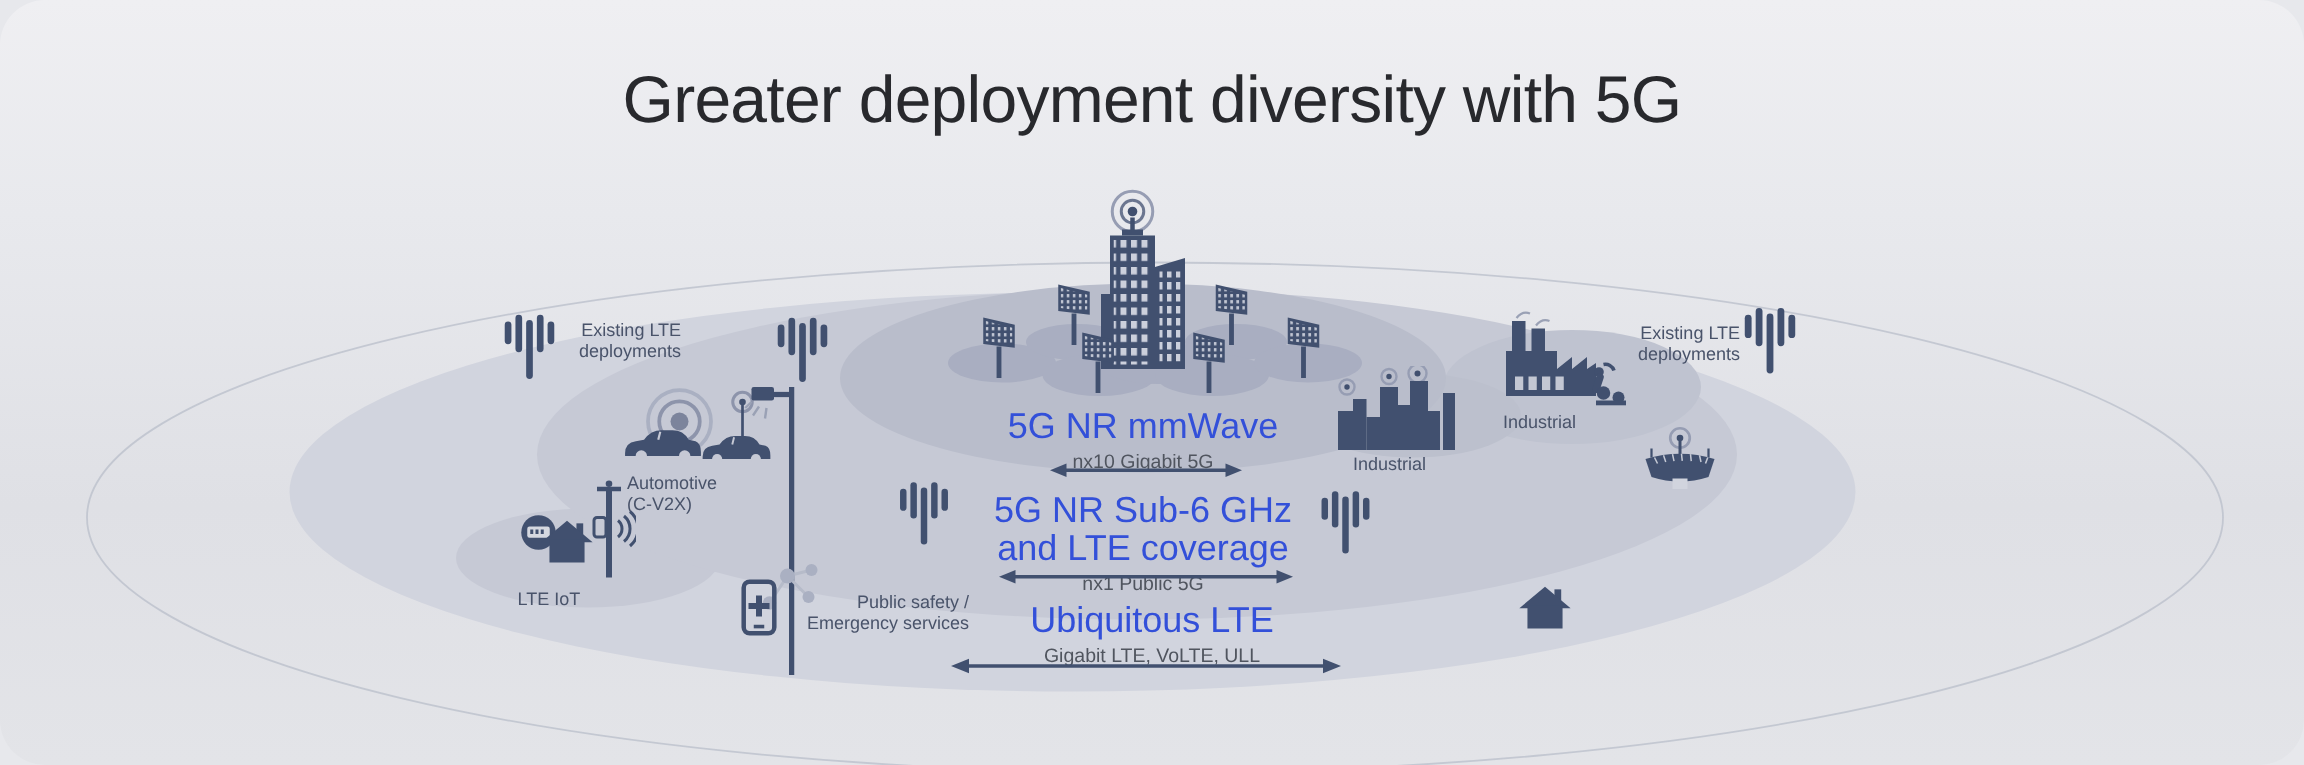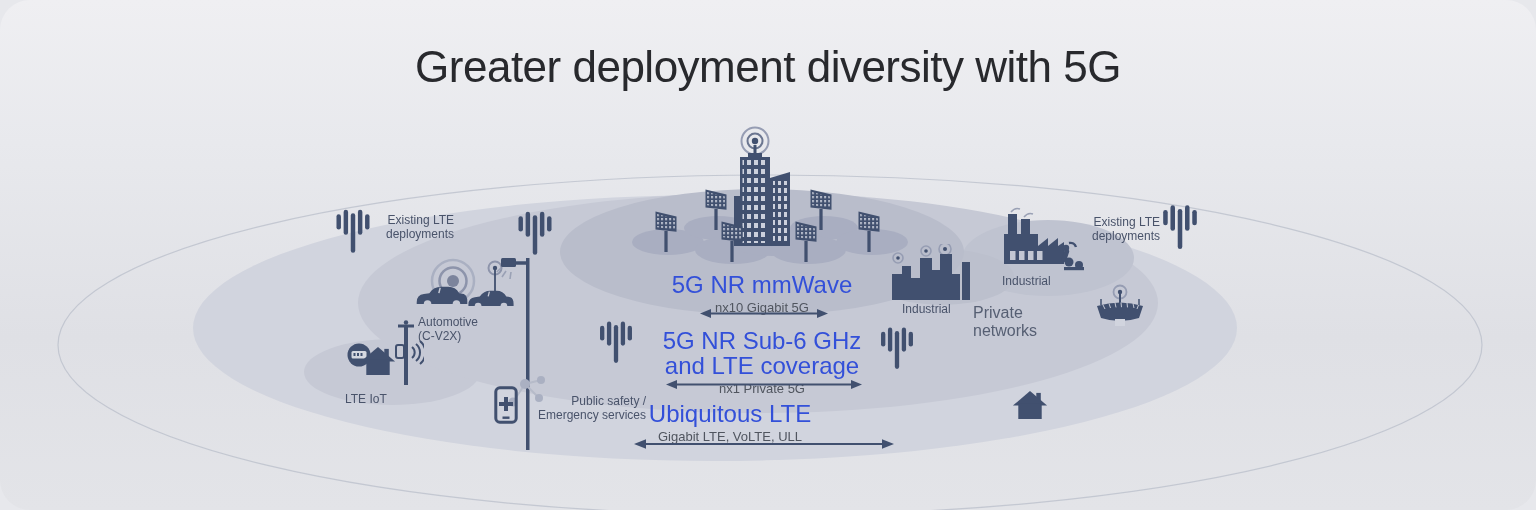--- a/index.html
+++ b/index.html
@@ -269,24 +269,20 @@
       <circle cx="10" cy="8" r="3.2"></circle>
       <path d="M13,3 a6,6 0 0 1 7,4" stroke="currentColor" stroke-width="2.4" fill="none"></path>
       <rect x="7" y="9" width="5" height="13" rx="2" transform="rotate(18 9.5 15)"></rect>
       <circle cx="13" cy="22" r="4.5"></circle>
       <circle cx="23" cy="25" r="4"></circle>
       <rect x="8" y="27" width="20" height="3.2"></rect>
     </g>
   </svg>
   <div class="abs lbl center" style="left:1002px;top:274px;width:90px">Industrial</div>
 
-  <div class="abs lbl big center" style="left:973px;top:304px;width:104px">
-    <div>Private</div>
-    <div>networks</div>
-  </div>
 
   <svg class="abs ic" style="left:1094px;top:284px" width="52" height="44" viewBox="0 0 52 44">
     <circle cx="26" cy="8" r="6.5" fill="none" stroke="var(--icon-soft,#969db3)" stroke-width="1.8"></circle>
     <circle cx="26" cy="8" r="2.2" fill="currentColor"></circle>
     <rect x="25" y="10" width="2" height="9" fill="currentColor"></rect>
     <line x1="7" y1="15" x2="7" y2="21" stroke="currentColor" stroke-width="1.5"></line>
     <line x1="45" y1="15" x2="45" y2="21" stroke="currentColor" stroke-width="1.5"></line>
     <path d="M3,22 Q26,15 49,22 L45,34 Q26,40 7,34 Z" fill="currentColor"></path>
     <g stroke="#c6cad6" stroke-width="1">
       <line x1="9" y1="21" x2="11" y2="25"></line>
@@ -310,29 +306,29 @@
   </div>
   <svg class="abs ic" style="left:700px;top:307px" width="128" height="13" viewBox="0 0 128 13">
     <line x1="9" y1="6.5" x2="119" y2="6.5" stroke="currentColor" stroke-width="2.2"></line>
     <polygon points="0,6.5 11,2 11,11" fill="currentColor"></polygon>
     <polygon points="128,6.5 117,2 117,11" fill="currentColor"></polygon>
   </svg>
 
   <div class="abs tier" style="left:642px;top:328px;width:240px">
     <div class="name">5G NR Sub-6 GHz</div>
     <div class="name">and LTE coverage</div>
-    <div class="sub">nx1 Private 5G</div>
+    <div class="sub">nx1 Public 5G</div>
   </div>
   <svg class="abs ic" style="left:666px;top:378px" width="196" height="13" viewBox="0 0 196 13">
     <line x1="9" y1="6.5" x2="187" y2="6.5" stroke="currentColor" stroke-width="2.2"></line>
     <polygon points="0,6.5 11,2 11,11" fill="currentColor"></polygon>
     <polygon points="196,6.5 185,2 185,11" fill="currentColor"></polygon>
   </svg>
 
-  <div class="abs tier" style="left:604px;top:401px;width:252px">
+  <div class="abs tier" style="left:642px;top:401px;width:252px">
     <div class="name">Ubiquitous LTE</div>
     <div class="sub">Gigabit LTE, VoLTE, ULL</div>
   </div>
   <svg class="abs ic" style="left:634px;top:437px" width="260" height="14" viewBox="0 0 260 14">
     <line x1="10" y1="7" x2="250" y2="7" stroke="currentColor" stroke-width="2.2"></line>
     <polygon points="0,7 12,2.2 12,11.8" fill="currentColor"></polygon>
     <polygon points="260,7 248,2.2 248,11.8" fill="currentColor"></polygon>
   </svg>
 
 </div>

